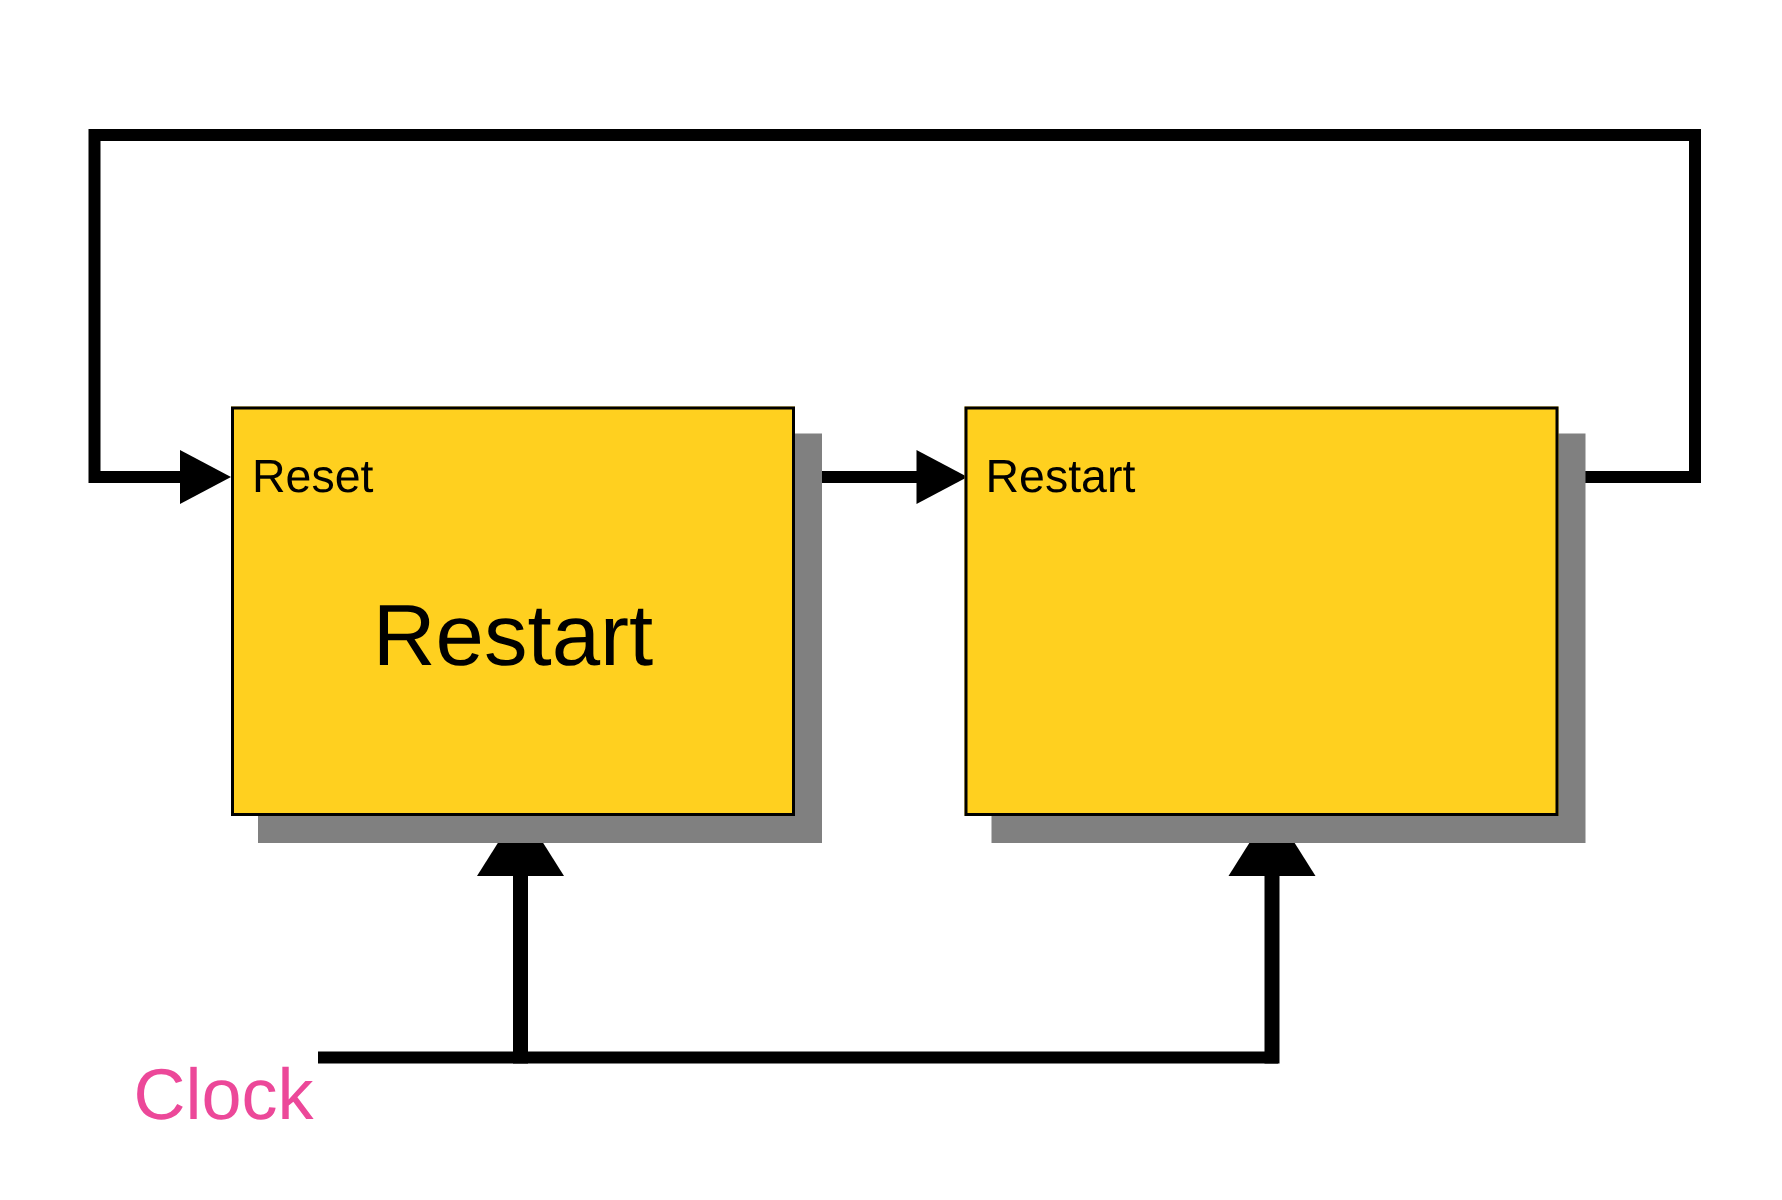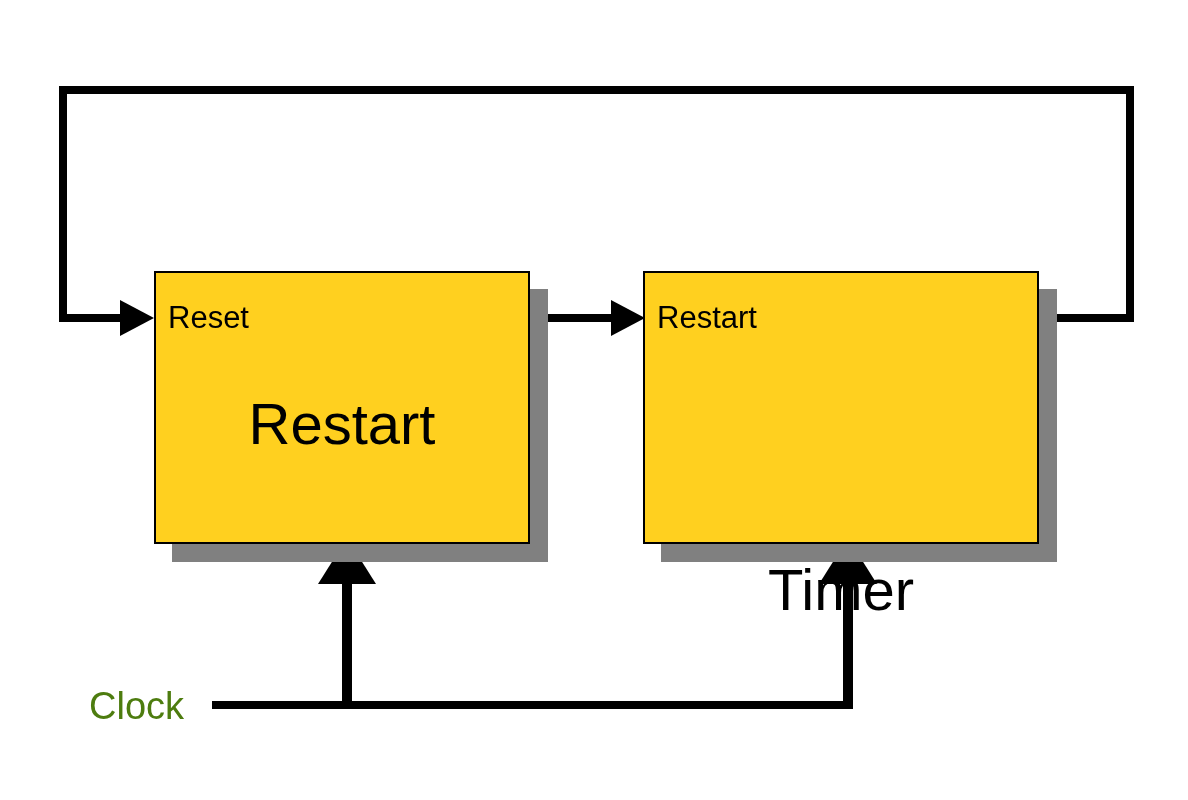--- a/index.html
+++ b/index.html
@@ -53,25 +53,26 @@
     position: absolute;
     font-size: 58px;
     line-height: 58px;
     color: #000000;
     text-align: center;
     white-space: pre-line;
     z-index: 4;
   }
   .signal-label {
     position: absolute;
-    font-size: 38px;
+    font-size: 48px;
     line-height: 38px;
-    color: #4d7c0f;
+    color: #ec4899;
     white-space: nowrap;
     z-index: 4;
+    margin-top: 25px;
   }
 
   
   #block-computer { left: 154px; top: 271px; width: 376px; height: 273px; }
   #shadow-computer { left: 172px; top: 289px; width: 376px; height: 273px; }
   #label-reset { left: 168px; top: 302px; }
   #title-computer { left: 154px; top: 395px; width: 376px; }
 
   
   #block-watchdog { left: 643px; top: 271px; width: 396px; height: 273px; }
@@ -116,18 +117,17 @@
   <div class="block-shadow" id="shadow-computer" style="--shadow-fill: #808080;"></div>
   <div class="block" id="block-computer" style="--block-fill: #FFD01F; border-color: rgb(0, 0, 0);"></div>
   <div class="port-label" id="label-reset">Reset</div>
   <div class="block-title" id="title-computer">Restart</div>
 
   <div class="block-shadow" id="shadow-watchdog" style="--shadow-fill: #808080;"></div>
   <div class="block" id="block-watchdog" style="--block-fill: #FFD01F; border-color: rgb(0, 0, 0);"></div>
   <div class="port-label" id="label-restart">Restart</div>
   <div class="block-title" id="title-watchdog">
     <br>
-    <span>Timer</span>
   </div>
 
   <div class="signal-label" id="label-clock">Clock</div>
 
 </div>
 
 </body></html>

